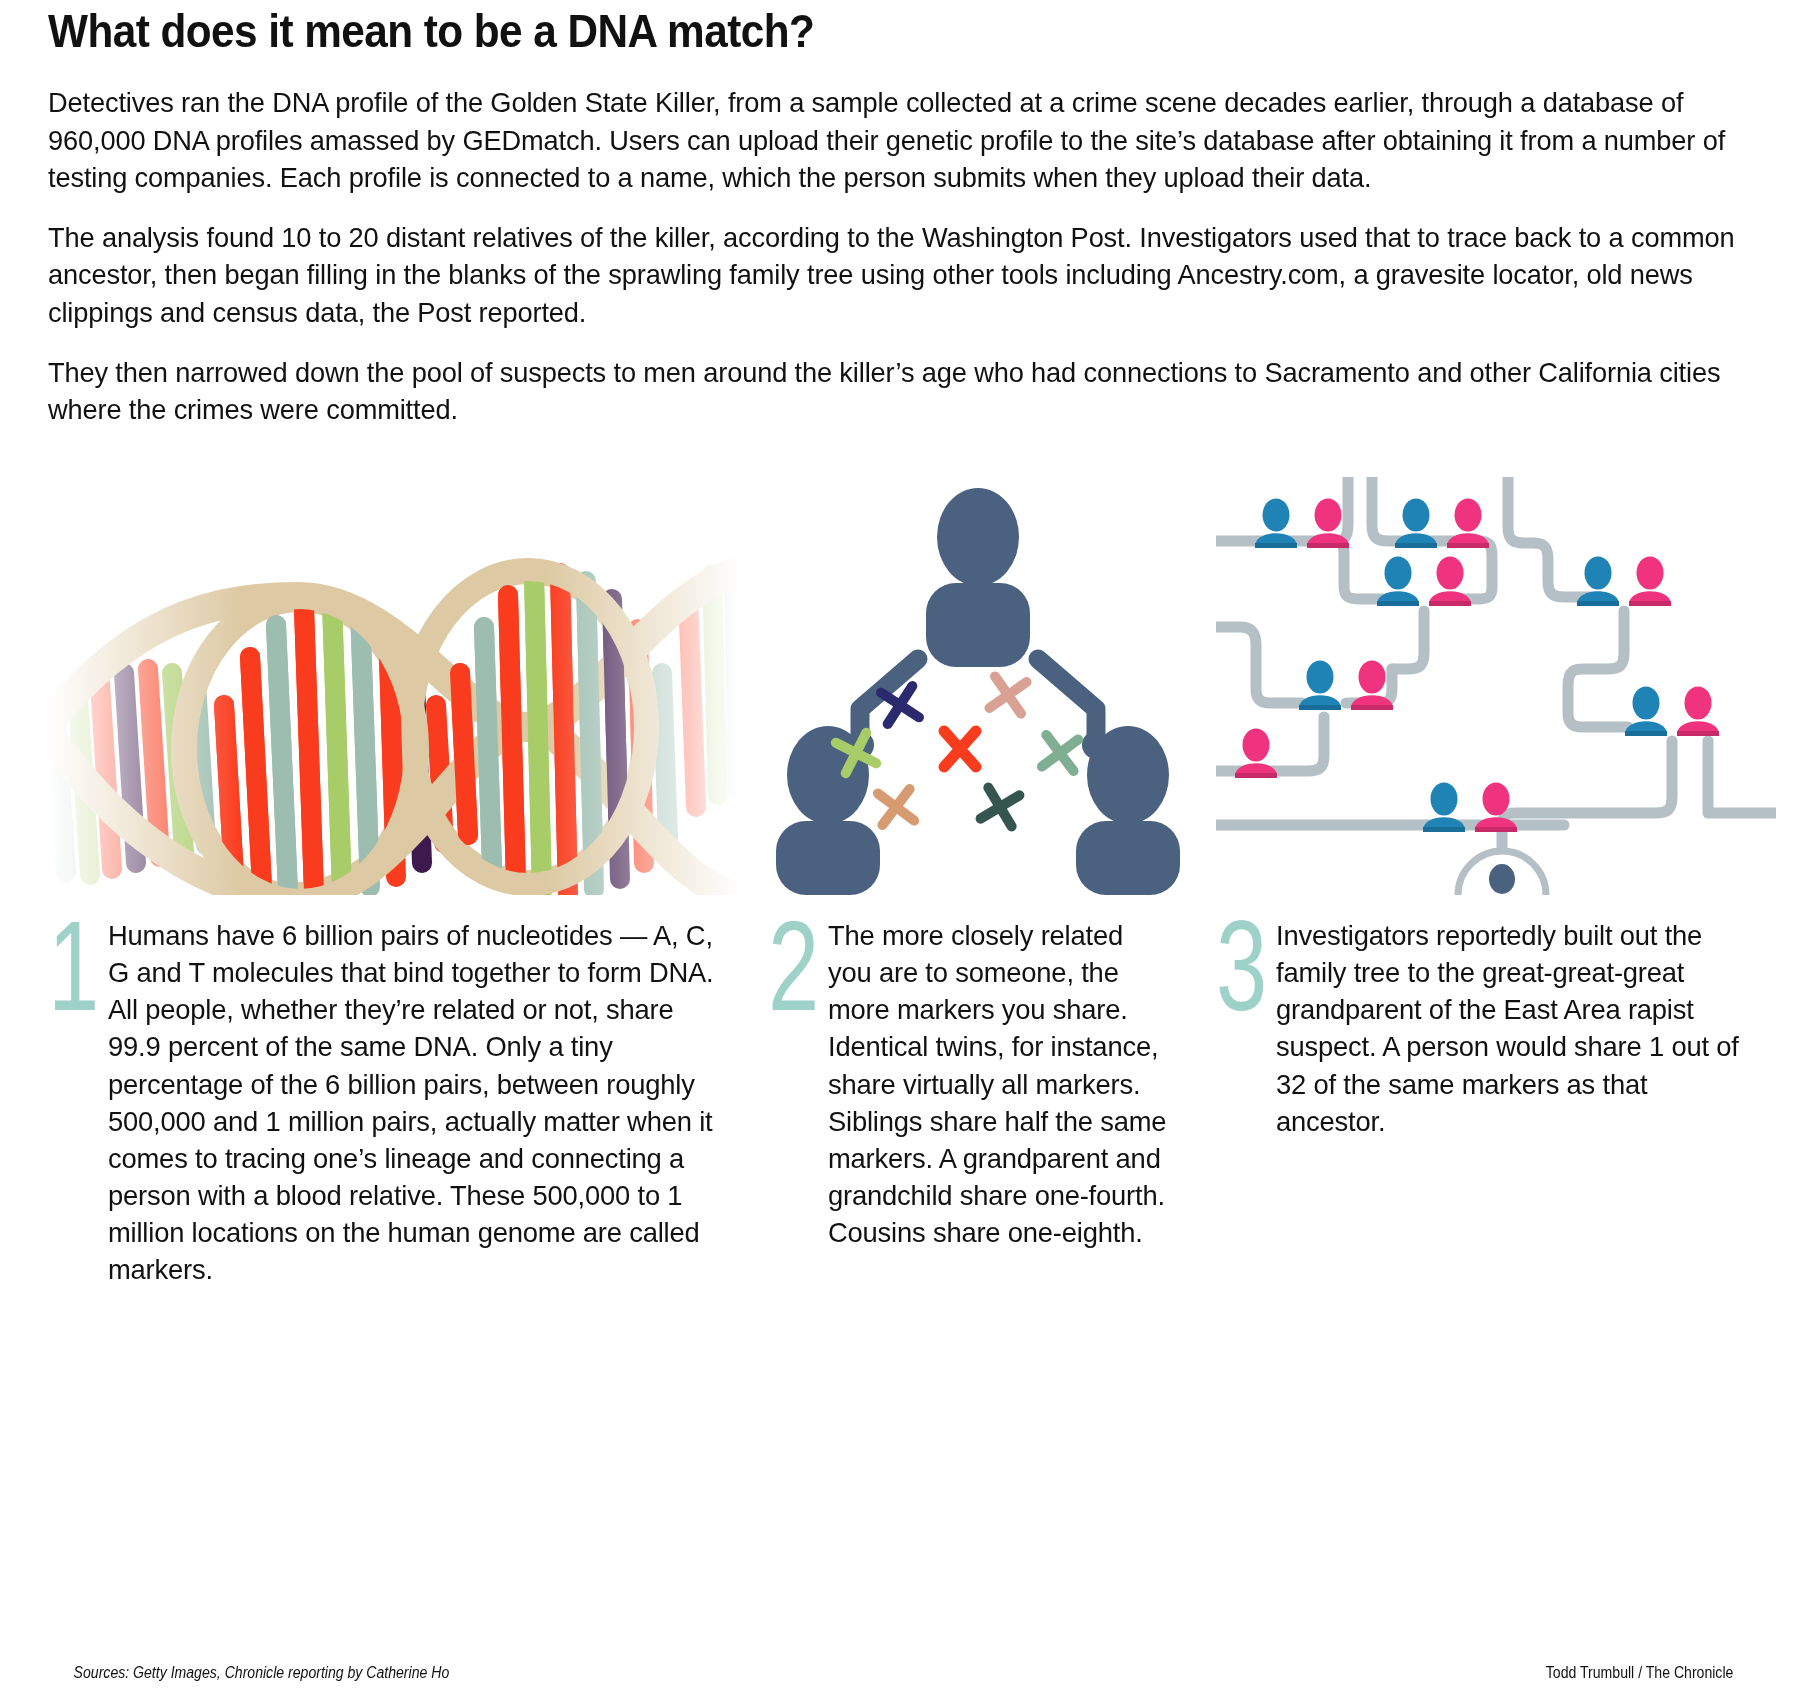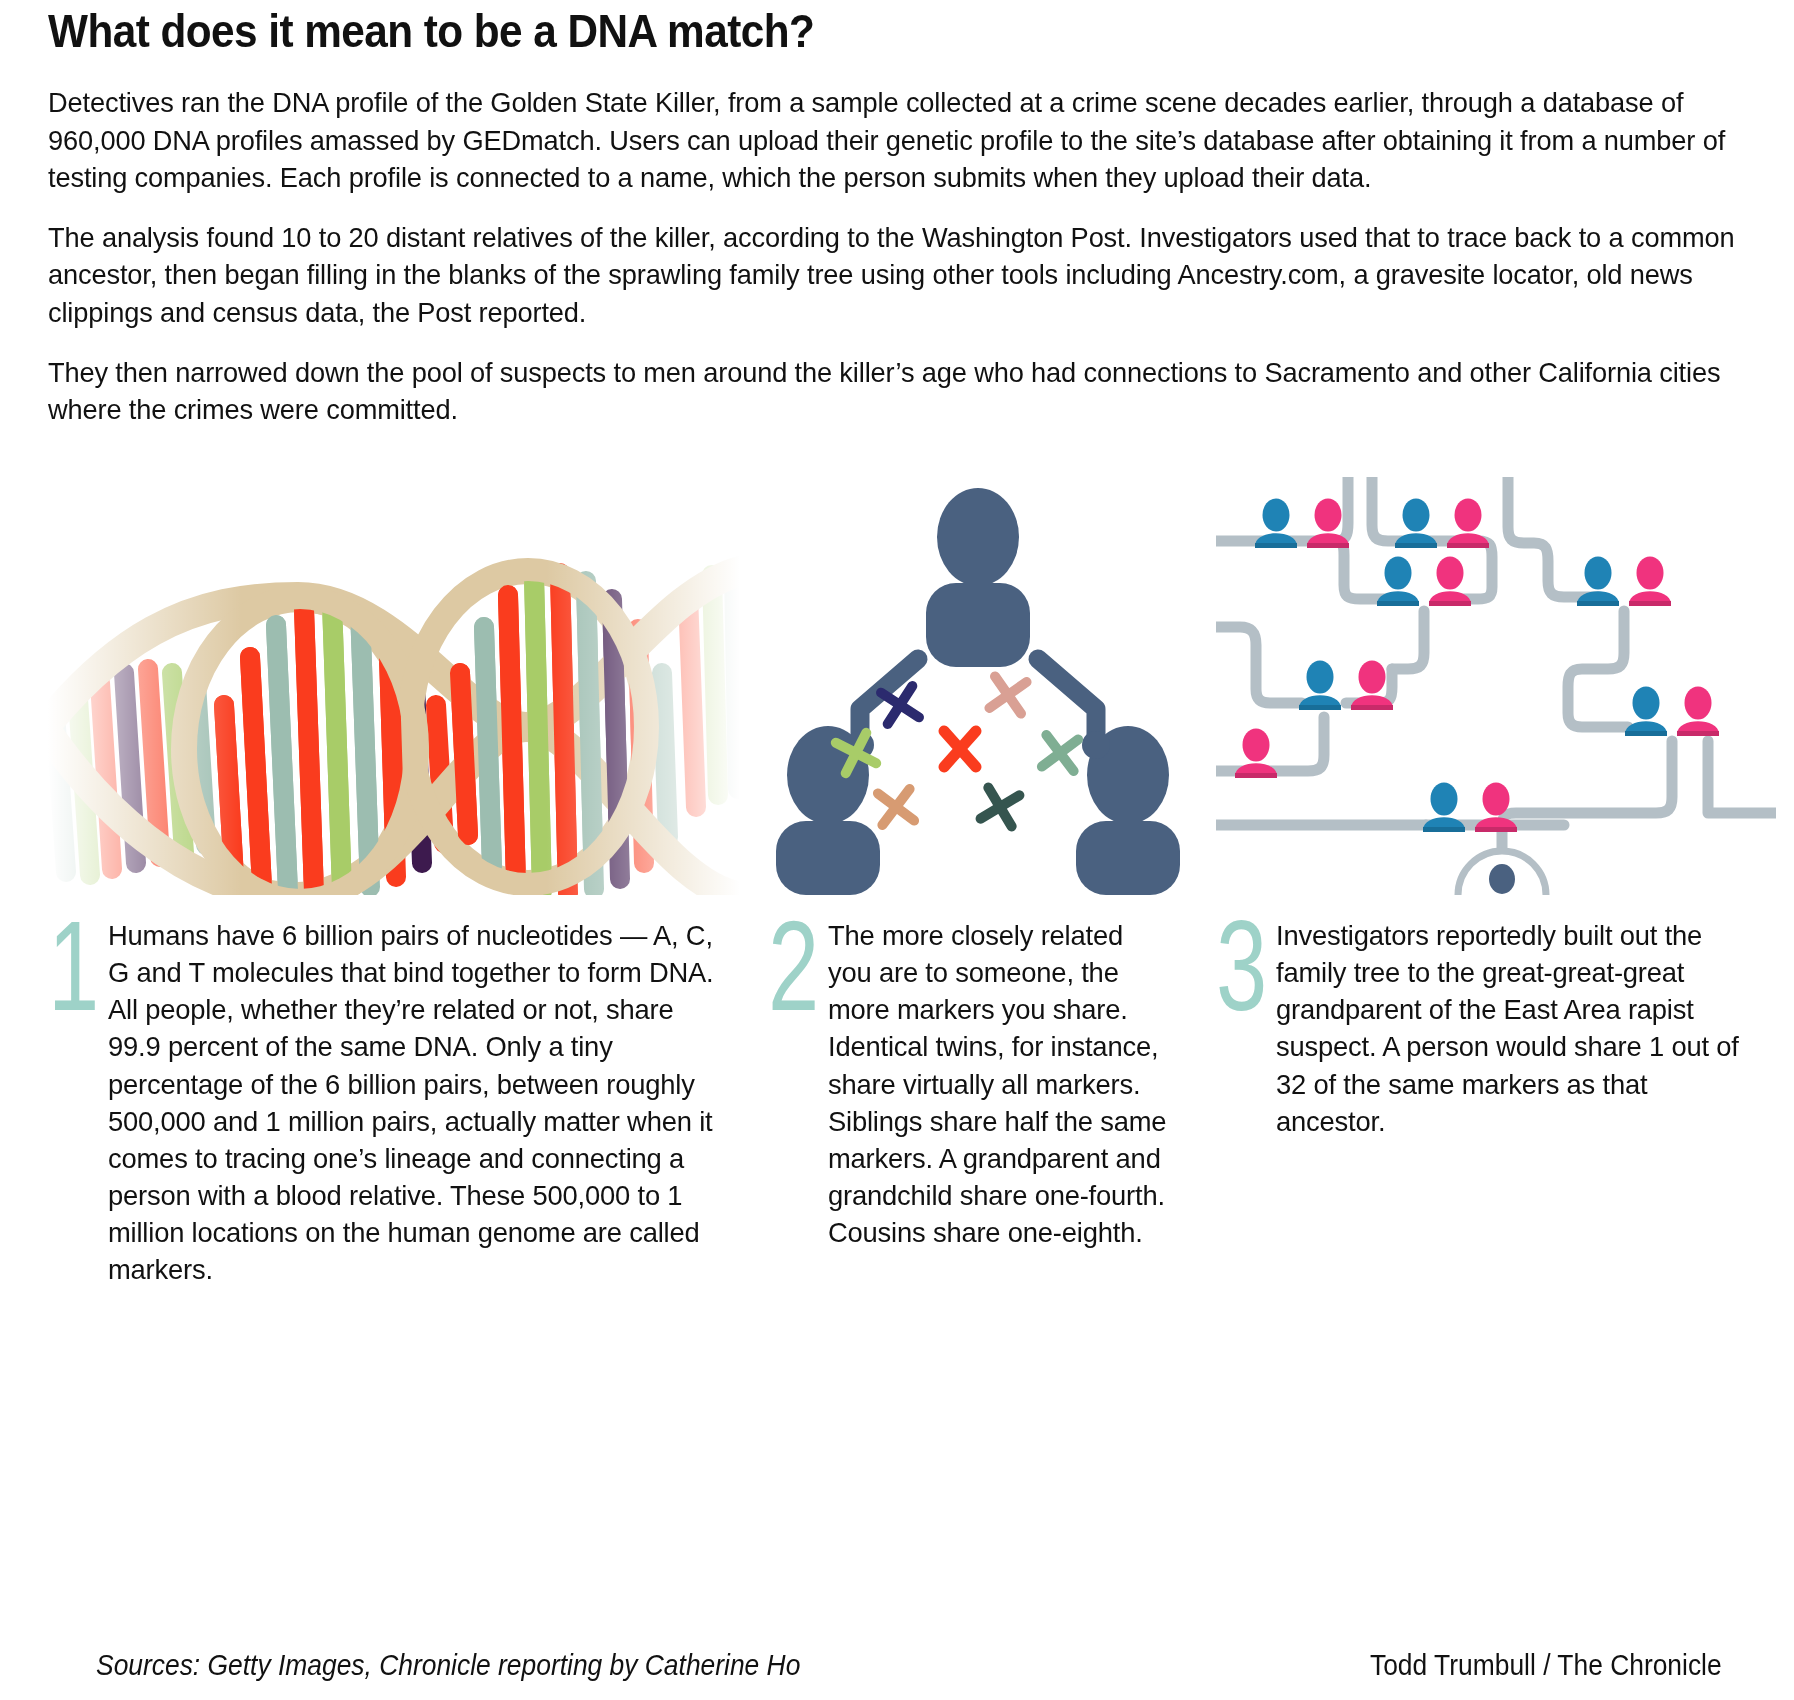--- a/index.html
+++ b/index.html
@@ -112,21 +112,21 @@
 
   
   .footer {
     position: absolute;
     left: 48px;
     right: 48px;
     bottom: 18px;
     display: flex;
     justify-content: space-between;
     align-items: baseline;
-    font-size: 30px;
+    font-size: 16px;
   }
   .footer .src {
     font-style: italic;
     transform: scaleX(0.88);
     transform-origin: left baseline;
   }
   .footer .byline {
     transform: scaleX(0.88);
     transform-origin: right baseline;
   }

